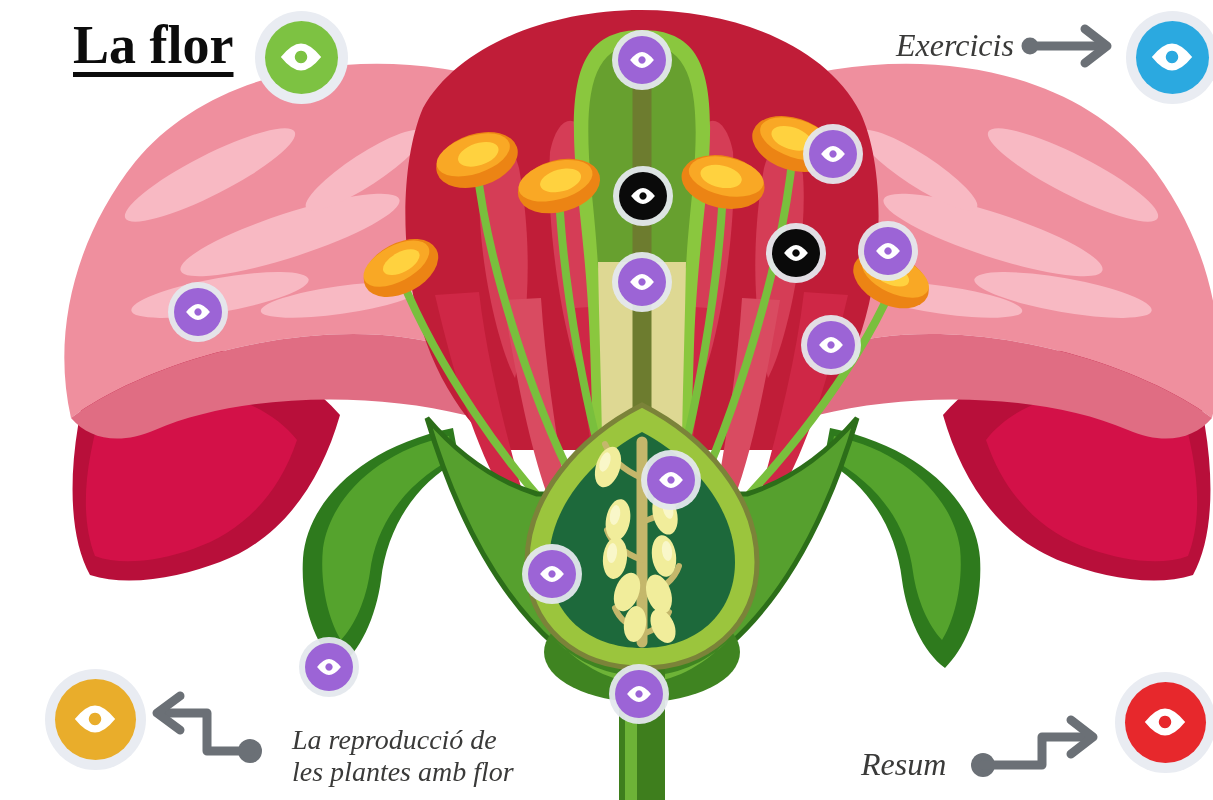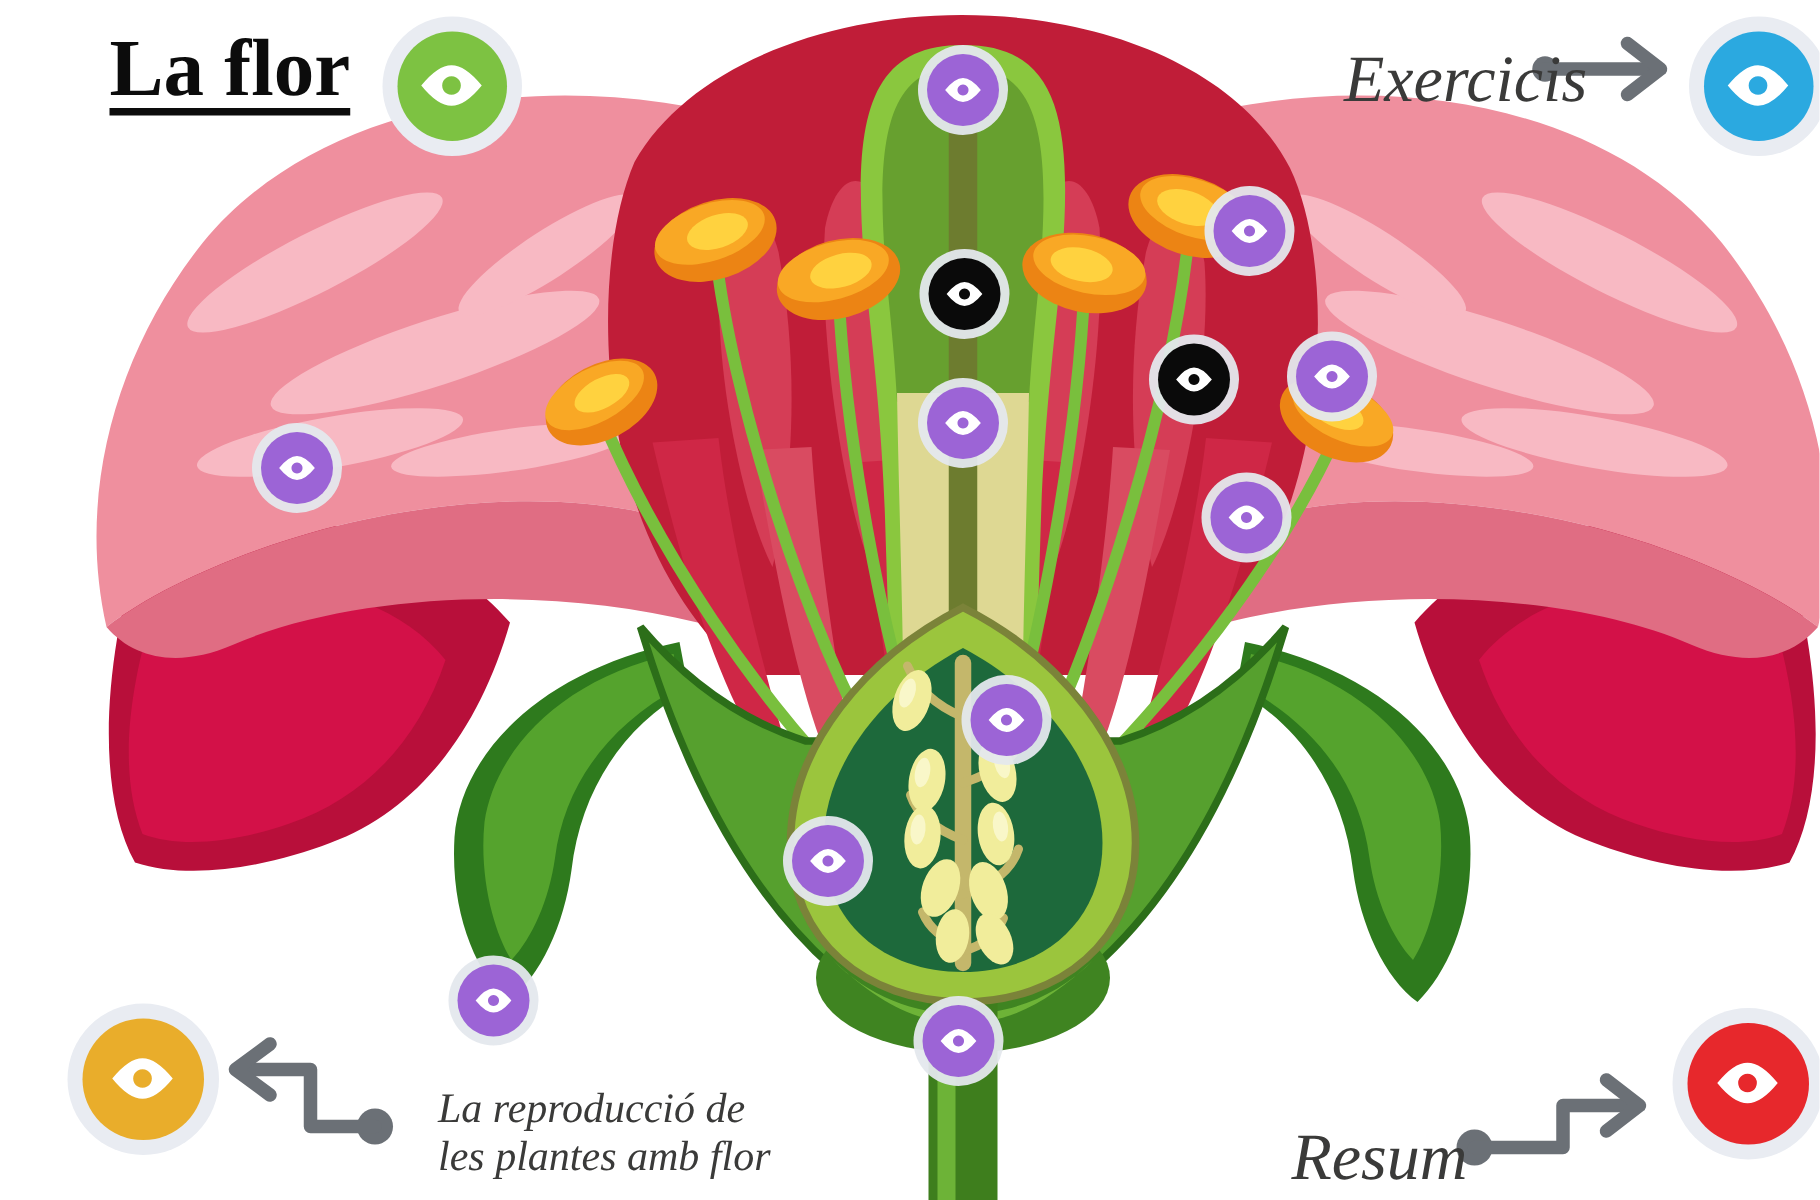--- a/index.html
+++ b/index.html
@@ -1,21 +1,21 @@
 <!DOCTYPE html>
 <html><head>
 <meta charset="utf-8">
 <style>
   html,body{margin:0;padding:0;background:#fff;}
   .stage{position:relative;width:1213px;height:800px;background:#ffffff;overflow:hidden;
          font-family:Liberation Serif, serif;margin-left:35px;}
   svg.illustration{position:absolute;left:0;top:0;}
   .title{position:absolute;left:38px;top:14px;font-size:54px;font-weight:700;color:#0c0c0c;
          text-decoration:underline;text-decoration-thickness:5px;text-underline-offset:9px;}
-  .note{position:absolute;font-style:italic;color:#3a3a39;font-size:44px;line-height:1.16;
+  .note{position:absolute;font-style:italic;color:#3a3a39;font-size:32px;line-height:1.16;
         white-space:pre-line;}
   .note.exercicis{left:861px;top:27px;}
   .note.reproduccio{left:257px;top:724px;font-size:28px;}
   .note.resum{left:826px;top:746px;}
   .marker{position:absolute;border-radius:50%;display:flex;align-items:center;justify-content:center;
           cursor:pointer;}
   .marker.small{width:48px;height:48px;box-shadow:0 0 0 6px rgba(228,232,237,0.95);}
   .marker.corner{box-shadow:0 0 0 10px #e9ecf2;}
   .marker svg{display:block;}
 </style>

